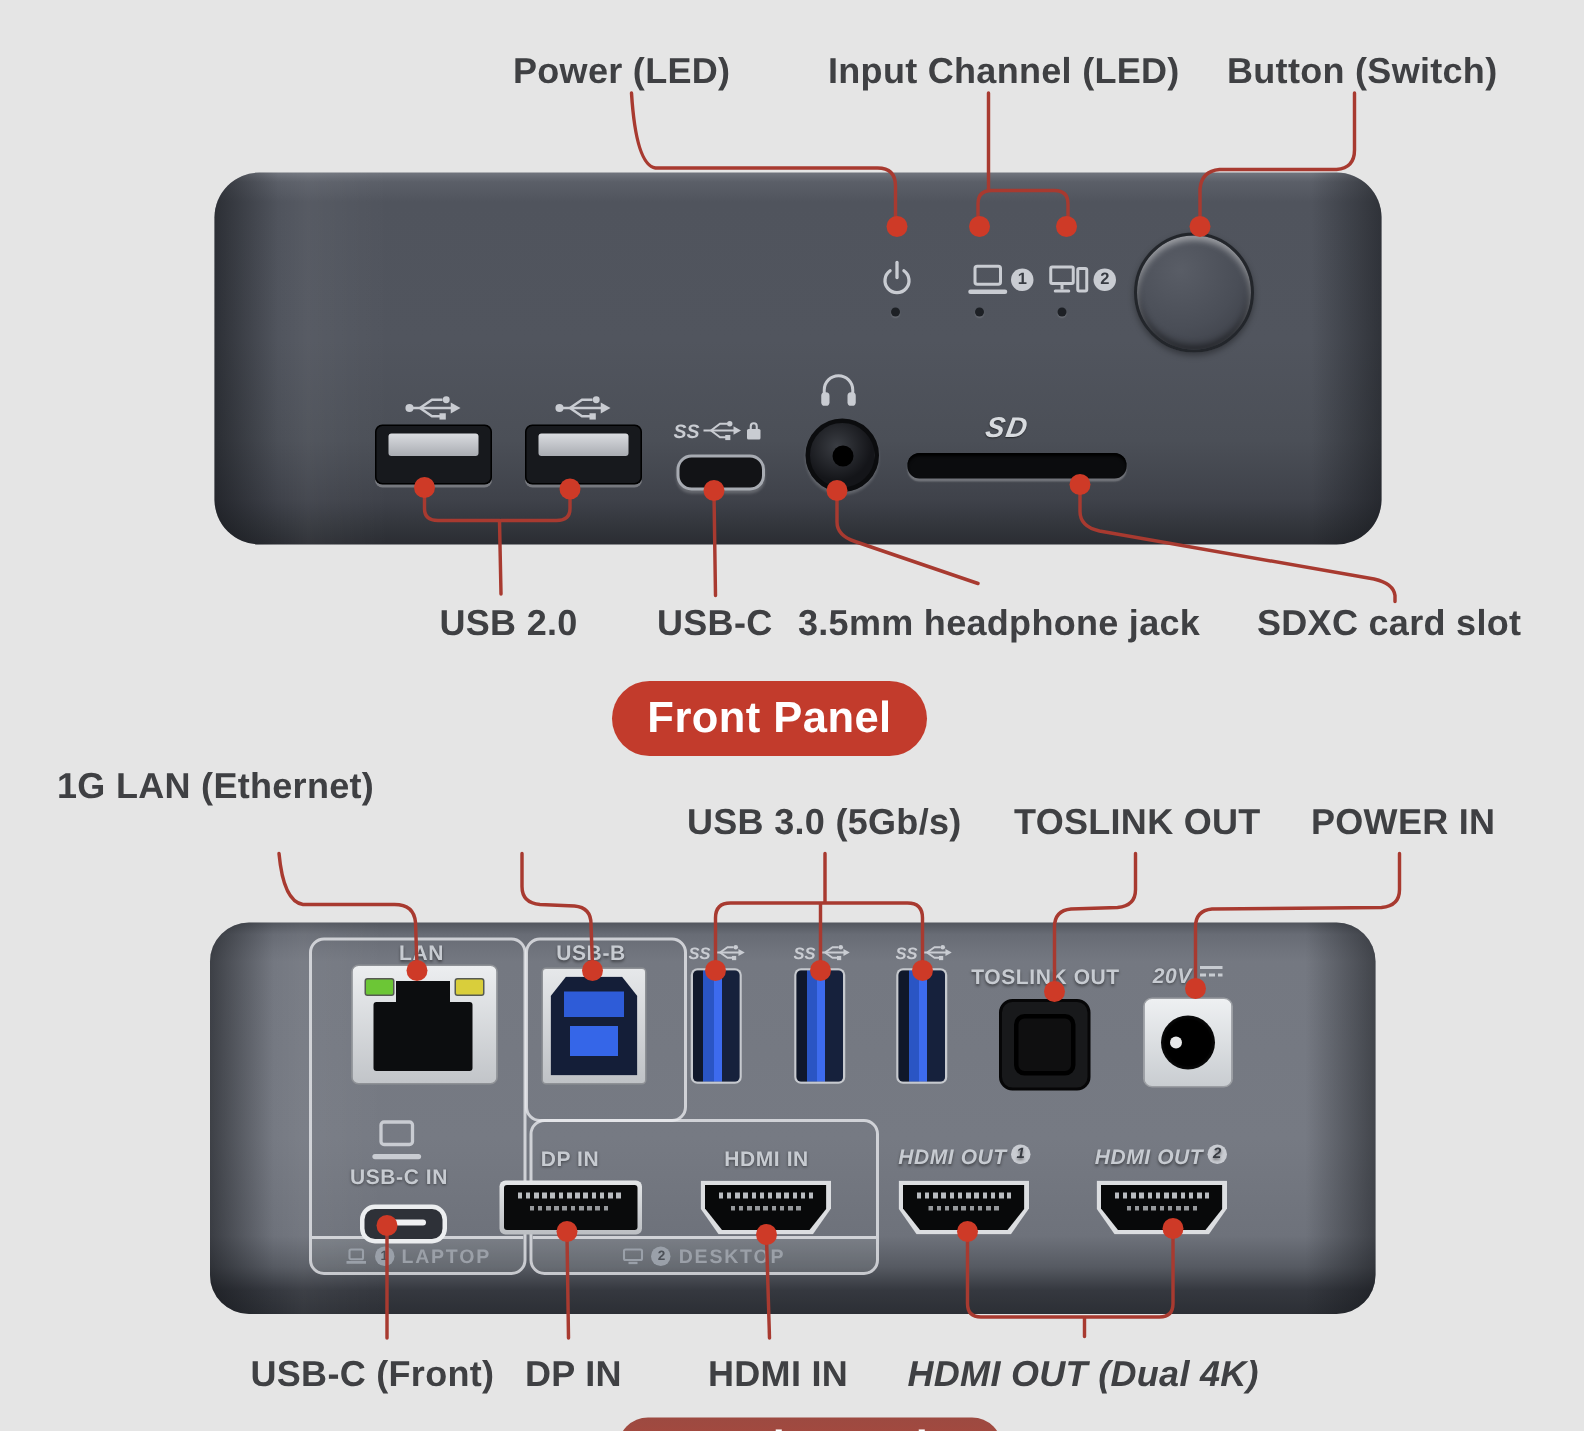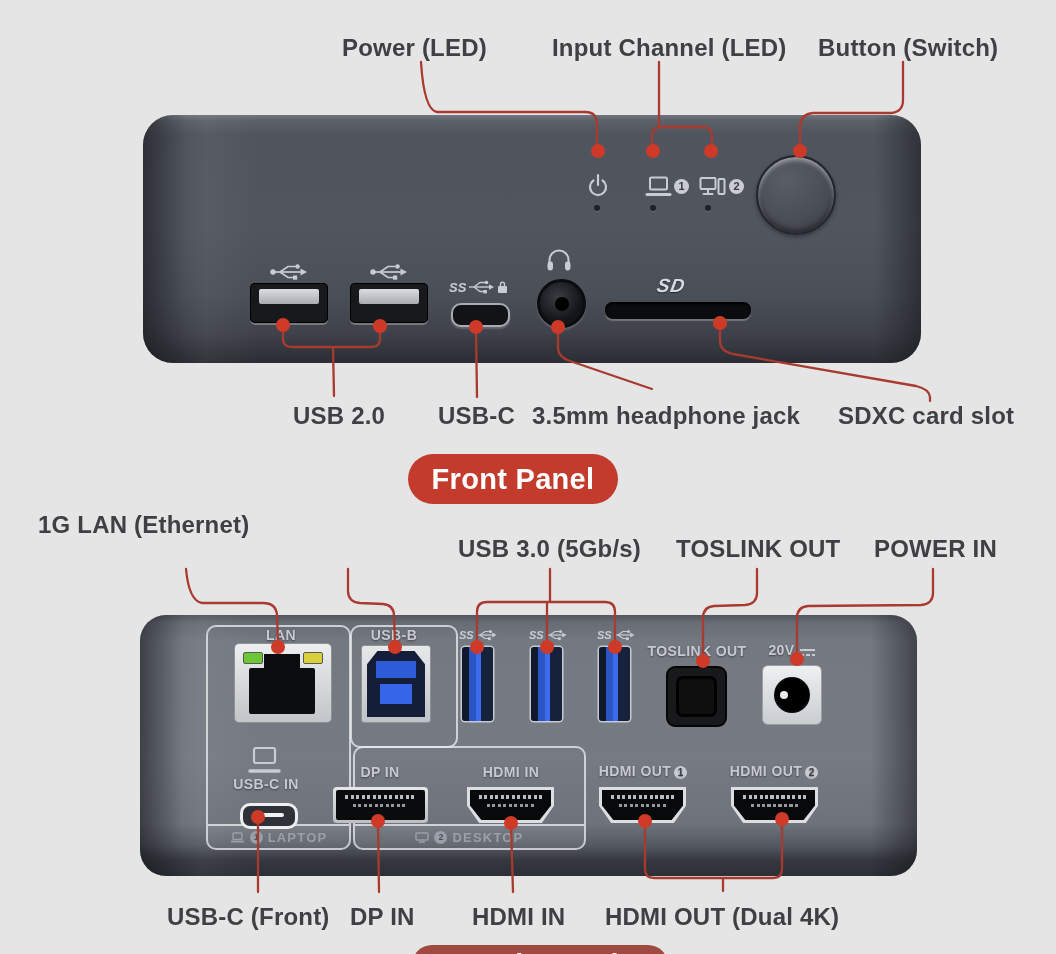--- a/index.html
+++ b/index.html
@@ -69,21 +69,21 @@
   .usbcin .bar{position:absolute;left:50%;top:7px;width:30px;height:4px;margin-left:-15px;border-radius:2px;background:#f0f1f3;}
   .dport{position:absolute;width:95px;height:36px;border-radius:4px;background:linear-gradient(#e4e6e8,#bcbfc3);}
   .dport .inner{position:absolute;inset:3px;border-radius:2px;background:#0a0b0c;}
   .pins{position:absolute;left:12px;right:12px;top:8px;height:4px;
         background:repeating-linear-gradient(90deg,#b9bcc0 0 3px,transparent 3px 5.5px);}
   .pins.low{top:17px;left:20px;right:20px;height:3px;opacity:.8;}
   .hdmi{position:absolute;width:87px;height:36px;background:#dcdee1;
         clip-path:polygon(0 0,100% 0,100% 52%,86% 100%,14% 100%,0 52%);}
   .hdmi .inner{position:absolute;inset:3px;background:#08090a;
         clip-path:polygon(0 0,100% 0,100% 52%,86% 100%,14% 100%,0 52%);}
-  .hlabel{position:absolute;display:flex;align-items:flex-end;justify-content:center;}
+  .hlabel{position:absolute;display:flex;align-items:flex-start;justify-content:center;font-style:italic;}
   svg text{font-family:"Liberation Sans","DejaVu Sans",sans-serif;}
 </style>
 </head>
 <body>
 
 <div id="stage">
 
   <span class="callout" style="left:342px;top:34px;">Power (LED)</span>
   <span class="callout" style="left:818px;top:34px;">Button (Switch)</span>
   <span class="callout" style="left:552px;top:34px;">Input Channel (LED)</span>
@@ -323,21 +323,21 @@
     <div class="hdmi" style="left:591px;top:172px;">
       <div class="inner"></div>
       <div class="pins"></div>
       <div class="pins low"></div>
     </div>
   </div>
 
   <span class="callout" style="left:167px;top:903px;">USB-C (Front)</span>
   <span class="callout" style="left:350px;top:903px;">DP IN</span>
   <span class="callout" style="left:472px;top:903px;">HDMI IN</span>
-  <span class="callout" style="left:605px;top:903px;">HDMI OUT (Dual 4K)</span>
+  <span class="callout" style="left:605px;top:903px;font-style:italic;">HDMI OUT (Dual 4K)</span>
 
   <div class="badge" style="left:412px;top:945px;width:256px;height:40px;background:linear-gradient(#9c4a41,#b5473a);">Back Panel</div>
 
   <svg class="abs" style="left:0;top:0;z-index:50;pointer-events:none;" width="1056" height="954" viewBox="0 0 1056 954">
     <g fill="none" stroke="#a83a30" stroke-width="2.3" stroke-linecap="round" stroke-linejoin="round">
       <path d="M421 62 Q424 110 437 112 L585 112 Q597 112 597 124 L597 149"></path>
       <path d="M659 62 L659 127 M652 150 L652 136 Q652 127 661 127 L703 127 Q712 127 712 136 L712 150"></path>
       <path d="M903 62 L903 100 Q903 112 891 113 L813 113 Q801 114 800 126 L800 149"></path>
       <path d="M283 327 L283 339 Q283 347 292 347 L333 347 M380 328 L380 339 Q380 347 371 347 L334 347 M333 347 L334 396"></path>
       <path d="M476 329 L477 397"></path>

